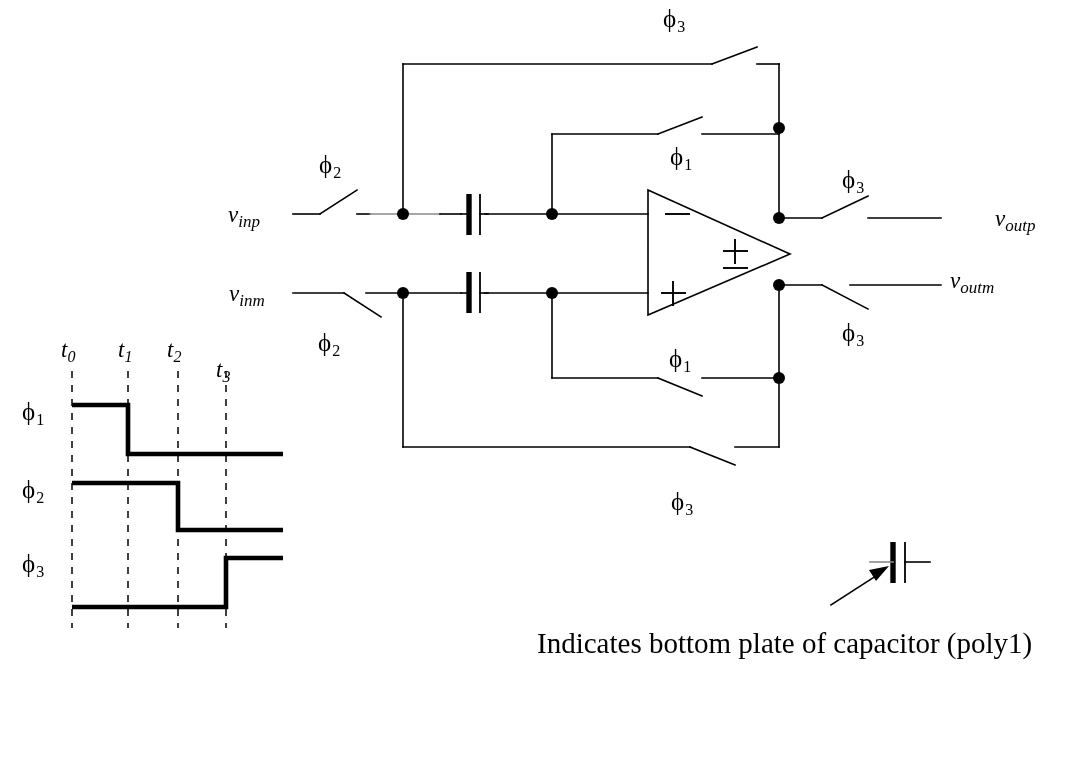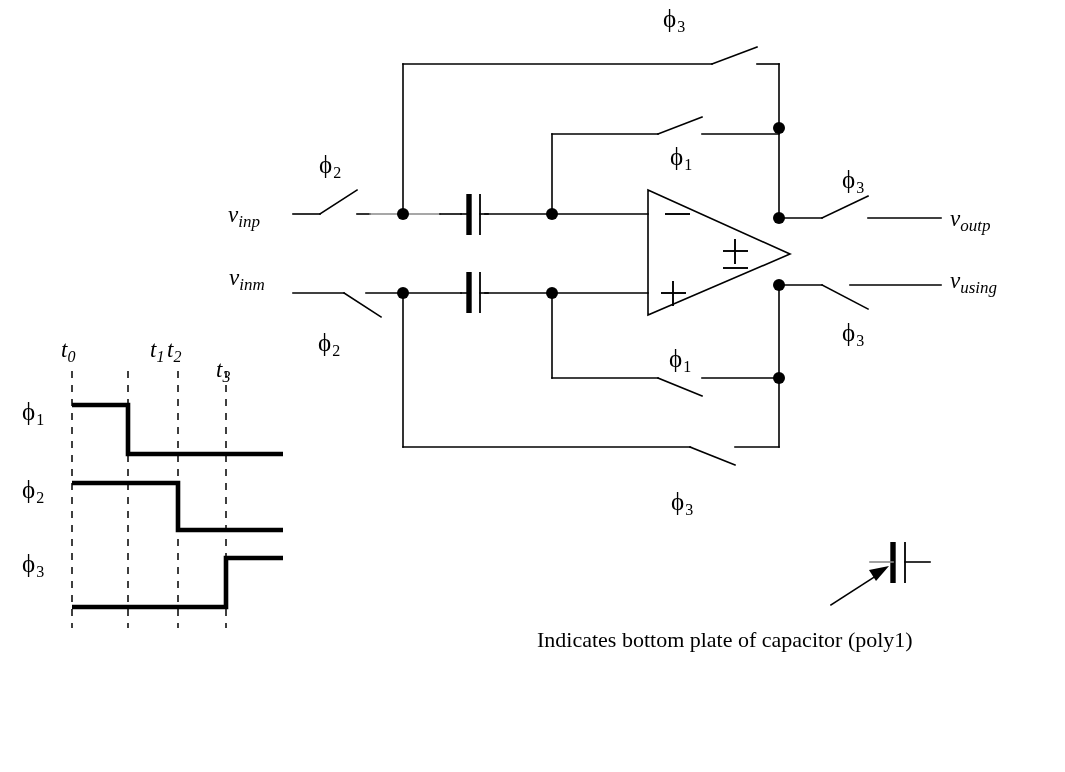--- a/index.html
+++ b/index.html
@@ -50,21 +50,21 @@
   .vlab {
     font-size: 23px;
     font-style: italic;
   }
   .vlab .sub { font-size: 17px; position: relative; top: 5px; left: 0px; }
   .tlab { font-size: 23px; font-style: italic; }
   .tlab .sub { font-size: 16px; position: relative; top: 5px; }
 
   .legend-text {
     position: absolute;
-    font-size: 22px;
+    font-size: 29px;
     color: #000000;
     white-space: nowrap;
   }
   .caption {
     position: absolute;
     font-size: 25px;
     color: #000000;
     white-space: nowrap;
   }
   .caption .cap-bold { font-weight: bold; }
@@ -250,36 +250,36 @@
   </div>
 
   <div class="lbl phi" style="left:842px; top:320px;">
     <span>ϕ</span><span class="sub">3</span>
   </div>
 
   <div class="lbl vlab" style="left:228px; top:203px;">
     <span>v</span><span class="sub">inp</span>
   </div>
 
-  <div class="lbl vlab" style="left:229px; top:266px;">
+  <div class="lbl vlab" style="left:229px; top:282px;">
     <span>v</span><span class="sub">inm</span>
   </div>
 
-  <div class="lbl vlab" style="left:950px; top:207px;">
+  <div class="lbl vlab" style="left:995px; top:207px;">
     <span>v</span><span class="sub">outp</span>
   </div>
 
   <div class="lbl vlab" style="left:950px; top:269px;">
-    <span>v</span><span class="sub">using</span>
+    <span>v</span><span class="sub">outm</span>
   </div>
 
   <div class="lbl tlab" style="left:61px; top:338px;font-style:italic;">
     <span>t</span><span class="sub">0</span>
   </div>
-  <div class="lbl tlab" style="left:118px; top:338px;margin-left:32px;">
+  <div class="lbl tlab" style="left:118px; top:338px;">
     <span>t</span><span class="sub">1</span>
   </div>
   <div class="lbl tlab" style="left:167px; top:338px;">
     <span>t</span><span class="sub">2</span>
   </div>
   <div class="lbl tlab" style="left:216px; top:358px;">
     <span>t</span><span class="sub">3</span>
   </div>
 
   <div class="lbl phi" style="left:22px; top:399px;">

